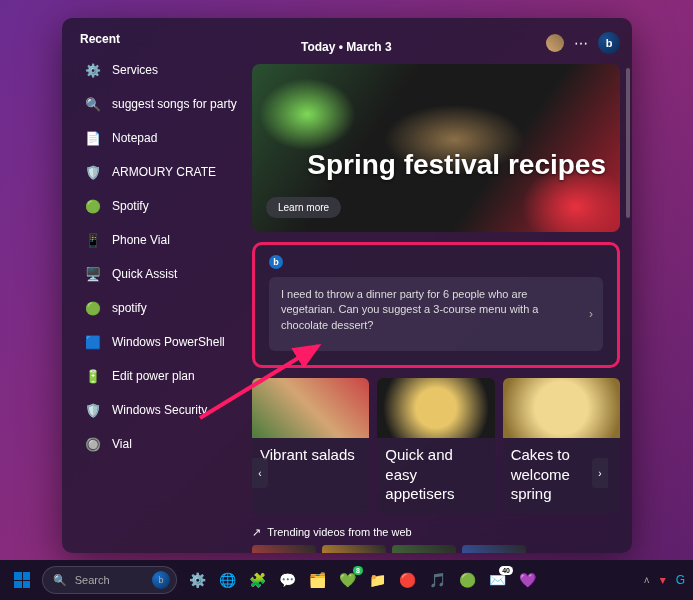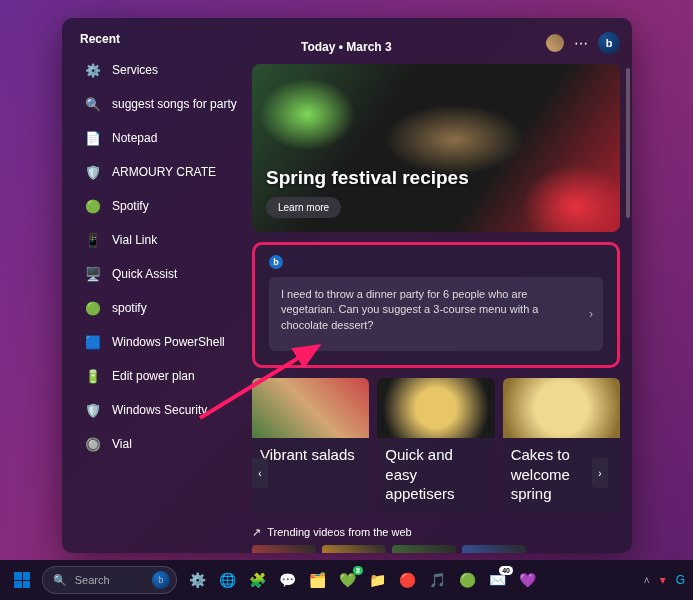--- a/index.html
+++ b/index.html
@@ -70,21 +70,21 @@
     display: flex; flex-direction: column; justify-content: flex-end;
     overflow: hidden;
   }
   .hero-bg {
     position:absolute;inset:0;
     background:
      radial-gradient(ellipse 80px 60px at 15% 30%, #7ed957 0%, transparent 60%),
      radial-gradient(ellipse 90px 70px at 88% 85%, #e8313f 0%, transparent 60%),
      radial-gradient(ellipse 100px 50px at 55% 45%, #8b6f47 0%, transparent 70%);
   }
-  .hero-title { font-size: 19px; font-weight: 700; position: relative; margin-bottom: 8px; text-shadow: 0 1px 3px rgba(0,0,0,.6);}
+  .hero-title { font-size: 28px; font-weight: 700; position: relative; margin-bottom: 16px; text-shadow: 0 1px 3px rgba(0,0,0,.6); text-align: right;}
   .learn-btn {
     position: relative;
     background: rgba(60,60,70,0.8);
     border: none; color: #fff;
     font-size: 10px; padding: 5px 12px;
     border-radius: 12px; width: fit-content;
   }
   .bing-highlight {
     border: 3px solid #e91e63;
     border-radius: 10px;
@@ -222,21 +222,21 @@
         <div class="app-item">
           <span class="app-icon">🛡️</span>
           <span>ARMOURY CRATE</span>
         </div>
         <div class="app-item">
           <span class="app-icon">🟢</span>
           <span>Spotify</span>
         </div>
         <div class="app-item">
           <span class="app-icon">📱</span>
-          <span>Vial Link</span>
+          <span>Phone Vial</span>
         </div>
         <div class="app-item">
           <span class="app-icon">🖥️</span>
           <span>Quick Assist</span>
         </div>
         <div class="app-item">
           <span class="app-icon">🟢</span>
           <span>spotify</span>
         </div>
         <div class="app-item">

